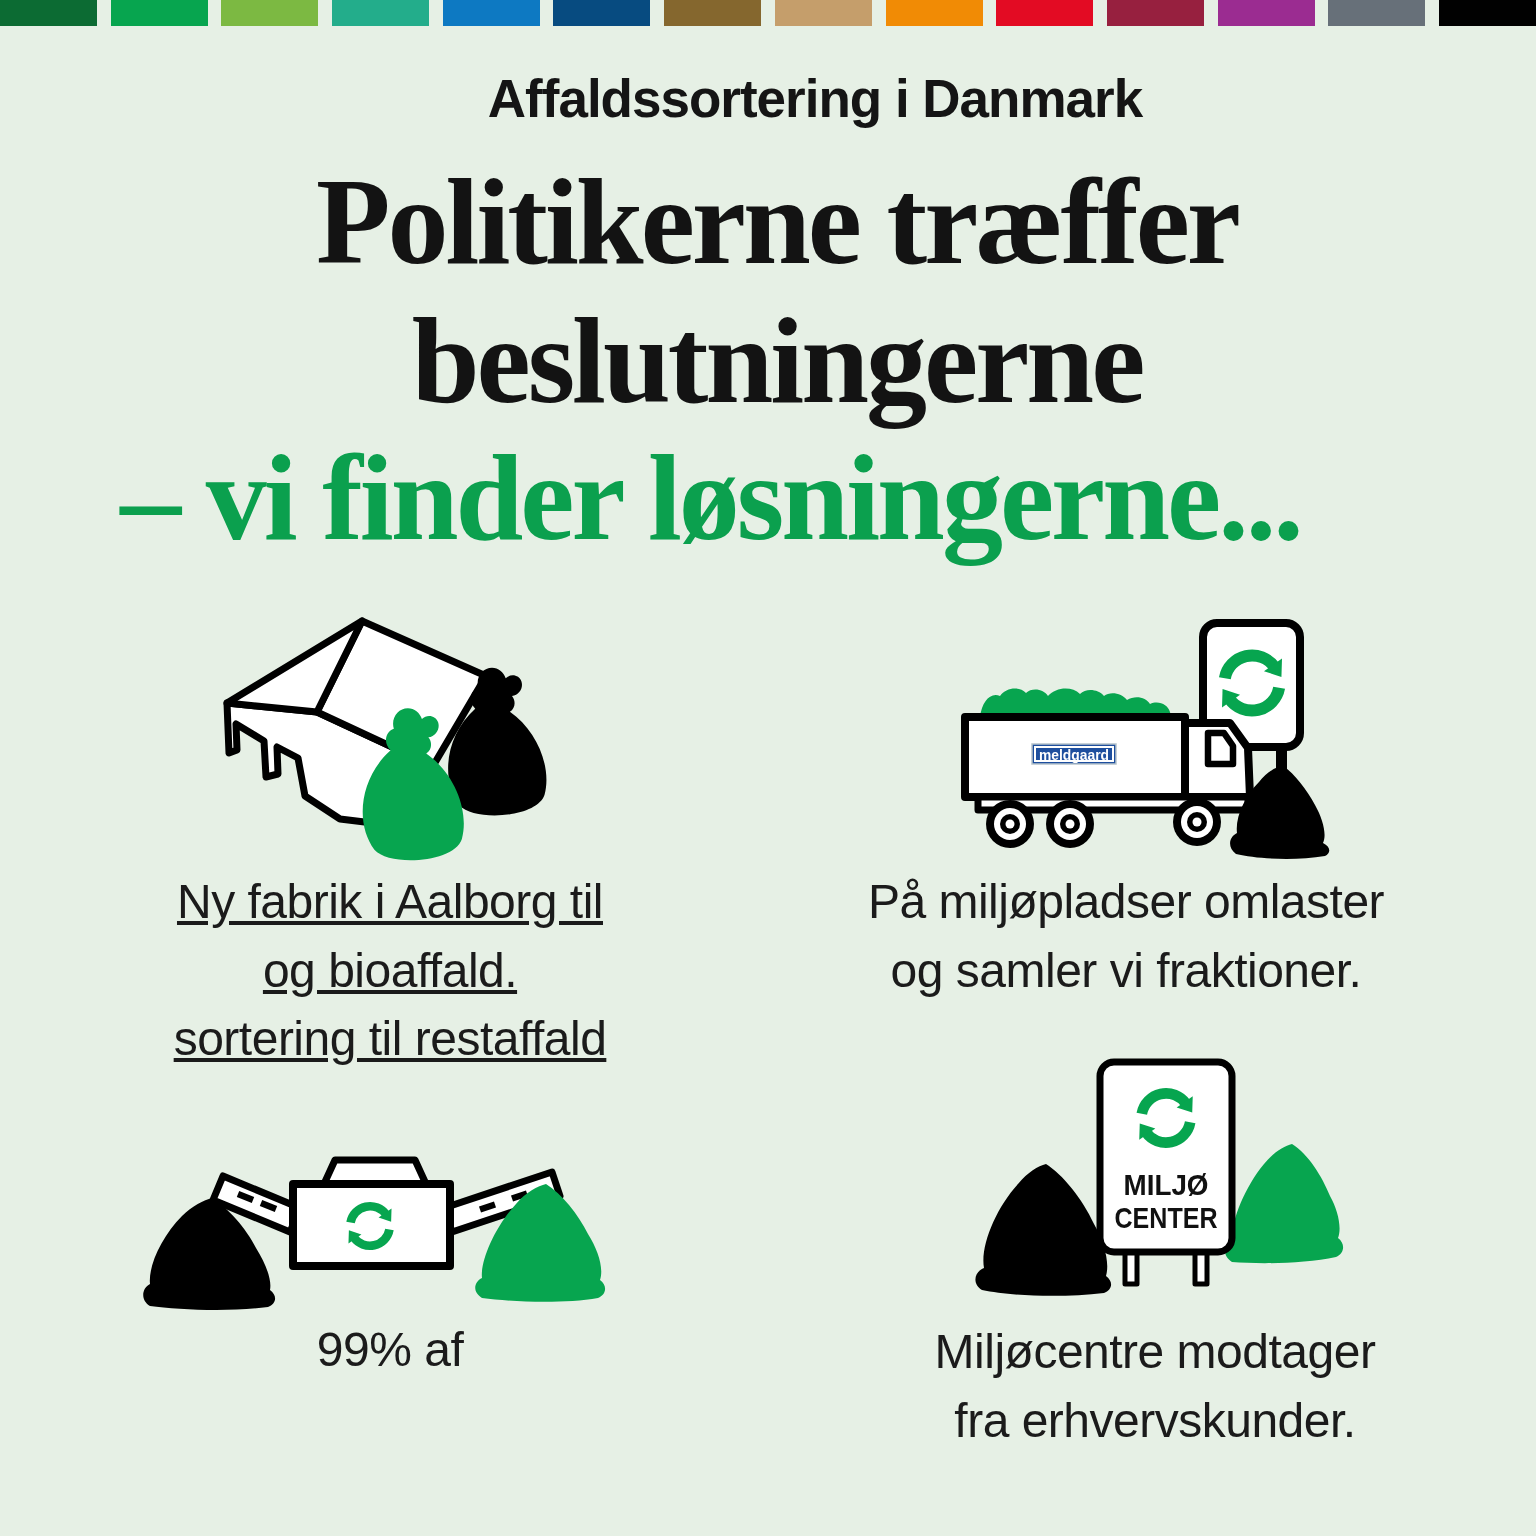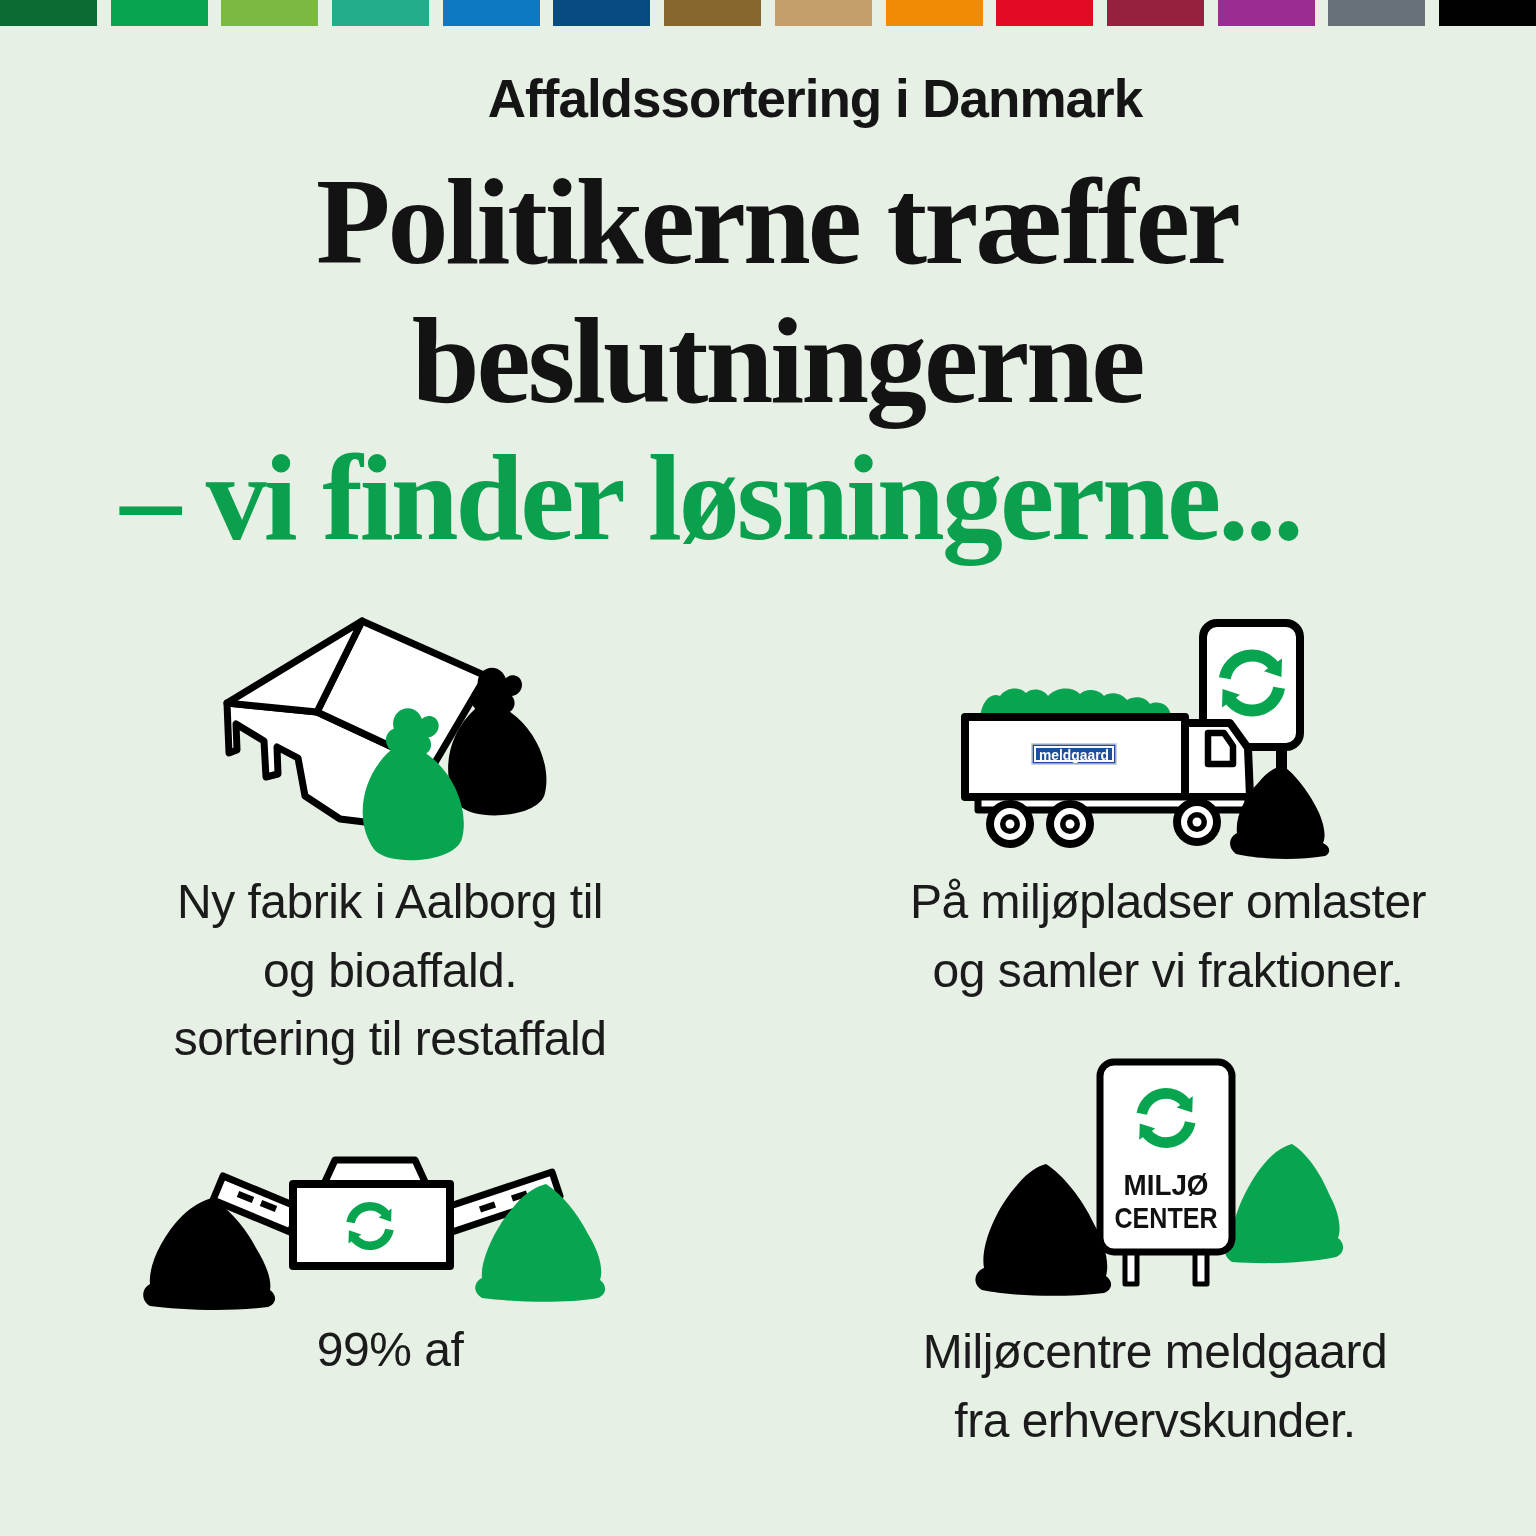--- a/index.html
+++ b/index.html
@@ -33,22 +33,22 @@
   .illus{position:absolute;}
   .illus-factory{left:180px;top:600px;width:420px;height:280px;}
   .illus-truck{left:930px;top:600px;width:440px;height:280px;}
   .illus-machine{left:120px;top:1120px;width:520px;height:220px;}
   .illus-center{left:960px;top:1040px;width:420px;height:280px;}
   
   .caption{
     position:absolute;text-align:center;color:#1b1b1b;
     font-size:48px;line-height:1.43;letter-spacing:-0.5px;
   }
-  .cap-1{left:40px;top:868px;width:700px;}
-  .cap-2{left:818px;top:868px;width:700px;}
+  .cap-1{left:40px;top:868px;width:700px;text-decoration:underline;}
+  .cap-2{left:776px;top:868px;width:700px;}
   .cap-3{left:60px;top:1316px;width:660px;}
   .cap-4{left:810px;top:1318px;width:690px;}
   
   .ln{fill:#ffffff;stroke:#000000;stroke-linejoin:round;stroke-linecap:round;}
   .blk{fill:#000000;}
   .grn{fill:#07a54f;}
   svg text{font-family:"Liberation Sans", sans-serif;}
 </style>
 </head>
 <body>
@@ -188,15 +188,15 @@
 <div class="caption cap-2">
   <div>På miljøpladser omlaster</div>
   <div>og samler vi fraktioner.</div>
 </div>
 
 <div class="caption cap-3">
   <div>99% af</div>
 </div>
 
 <div class="caption cap-4">
-  <div>Miljøcentre meldgaard</div>
+  <div>Miljøcentre modtager</div>
   <div>fra erhvervskunder.</div>
 </div>
 
 </body></html>

